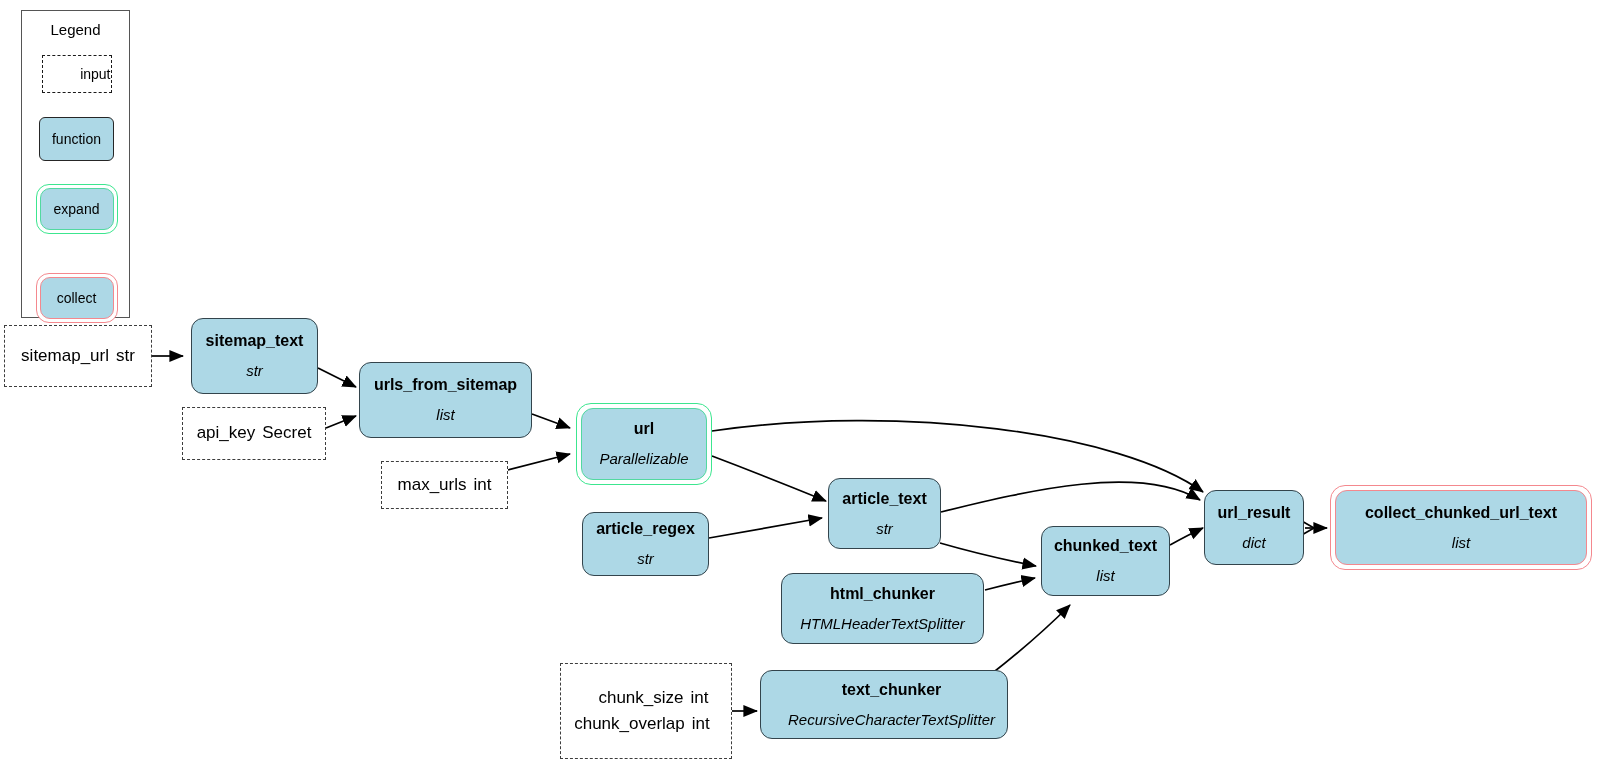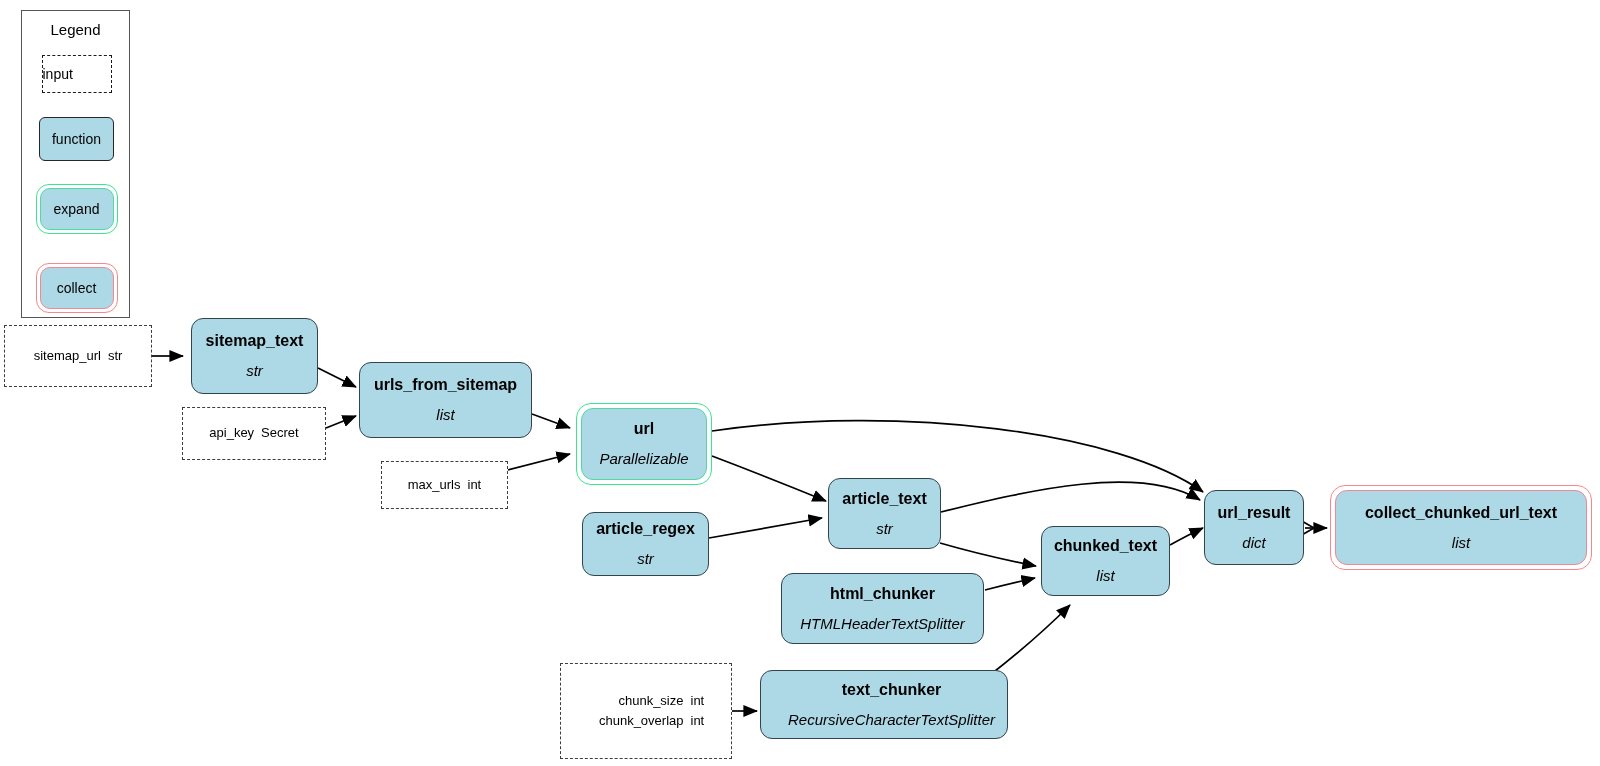--- a/index.html
+++ b/index.html
@@ -40,21 +40,21 @@
     position: absolute;
     left: 0; width: 109px;
     display: flex;
     align-items: center;
     justify-content: center;
   }
   .lg-input {
     width: 70px; height: 38px;
     border: 1.6px dashed #1a1a1a;
     background: #ffffff;
-    display: flex; align-items: center; justify-content: flex-start;
+    display: flex; align-items: center; justify-content: flex-end;
     font-size: 14px; color: #000;
   }
   .lg-func {
     width: 75px; height: 44px;
     border: 1.6px solid #262626;
     border-radius: 6px;
     background: #add8e6;
     display: flex; align-items: center; justify-content: center;
     font-size: 14px; color: #000;
   }
@@ -136,21 +136,21 @@
 
   
   .inputbox {
     position: absolute;
     border: 1.6px dashed #3d3d3d;
     background: #ffffff;
     display: flex;
     flex-direction: column;
     align-items: center;
     justify-content: center;
-    font-size: 13px;
+    font-size: 17px;
     color: #000;
   }
   .inputbox .prow {
     display: flex;
     white-space: nowrap;
     line-height: 1.55;
   }
   .inputbox .pname { text-align: right; }
   .inputbox .ptype { margin-left: 7px; }
   .inputbox.two .pname { min-width: 108px; }
@@ -199,21 +199,21 @@
         <span>function</span>
       </div>
     </div>
     <div class="legend-row" style="top:173px;">
       <div class="lg-expand">
         <div>
             <span>expand</span>
           </div>
       </div>
     </div>
-    <div class="legend-row" style="top:252px;">
+    <div class="legend-row" style="top:262px;">
       <div class="lg-collect">
         <div>
             <span>collect</span>
           </div>
       </div>
     </div>
   </div>
 
   <div class="inputbox" style="left:4px; top:325px; width:148px; height:62px;">
     <div class="prow">

